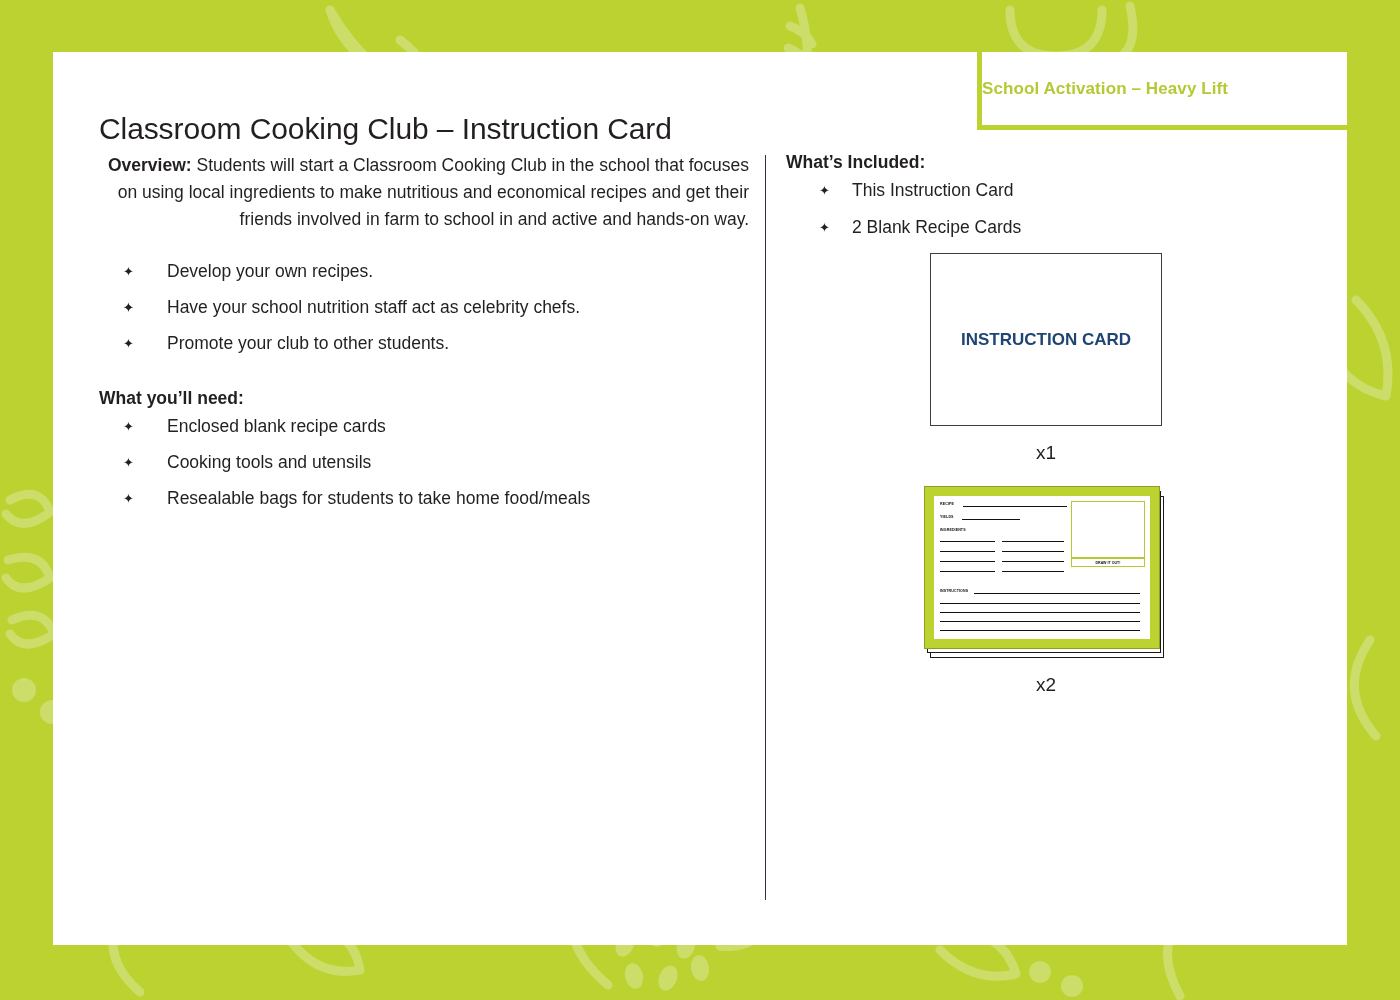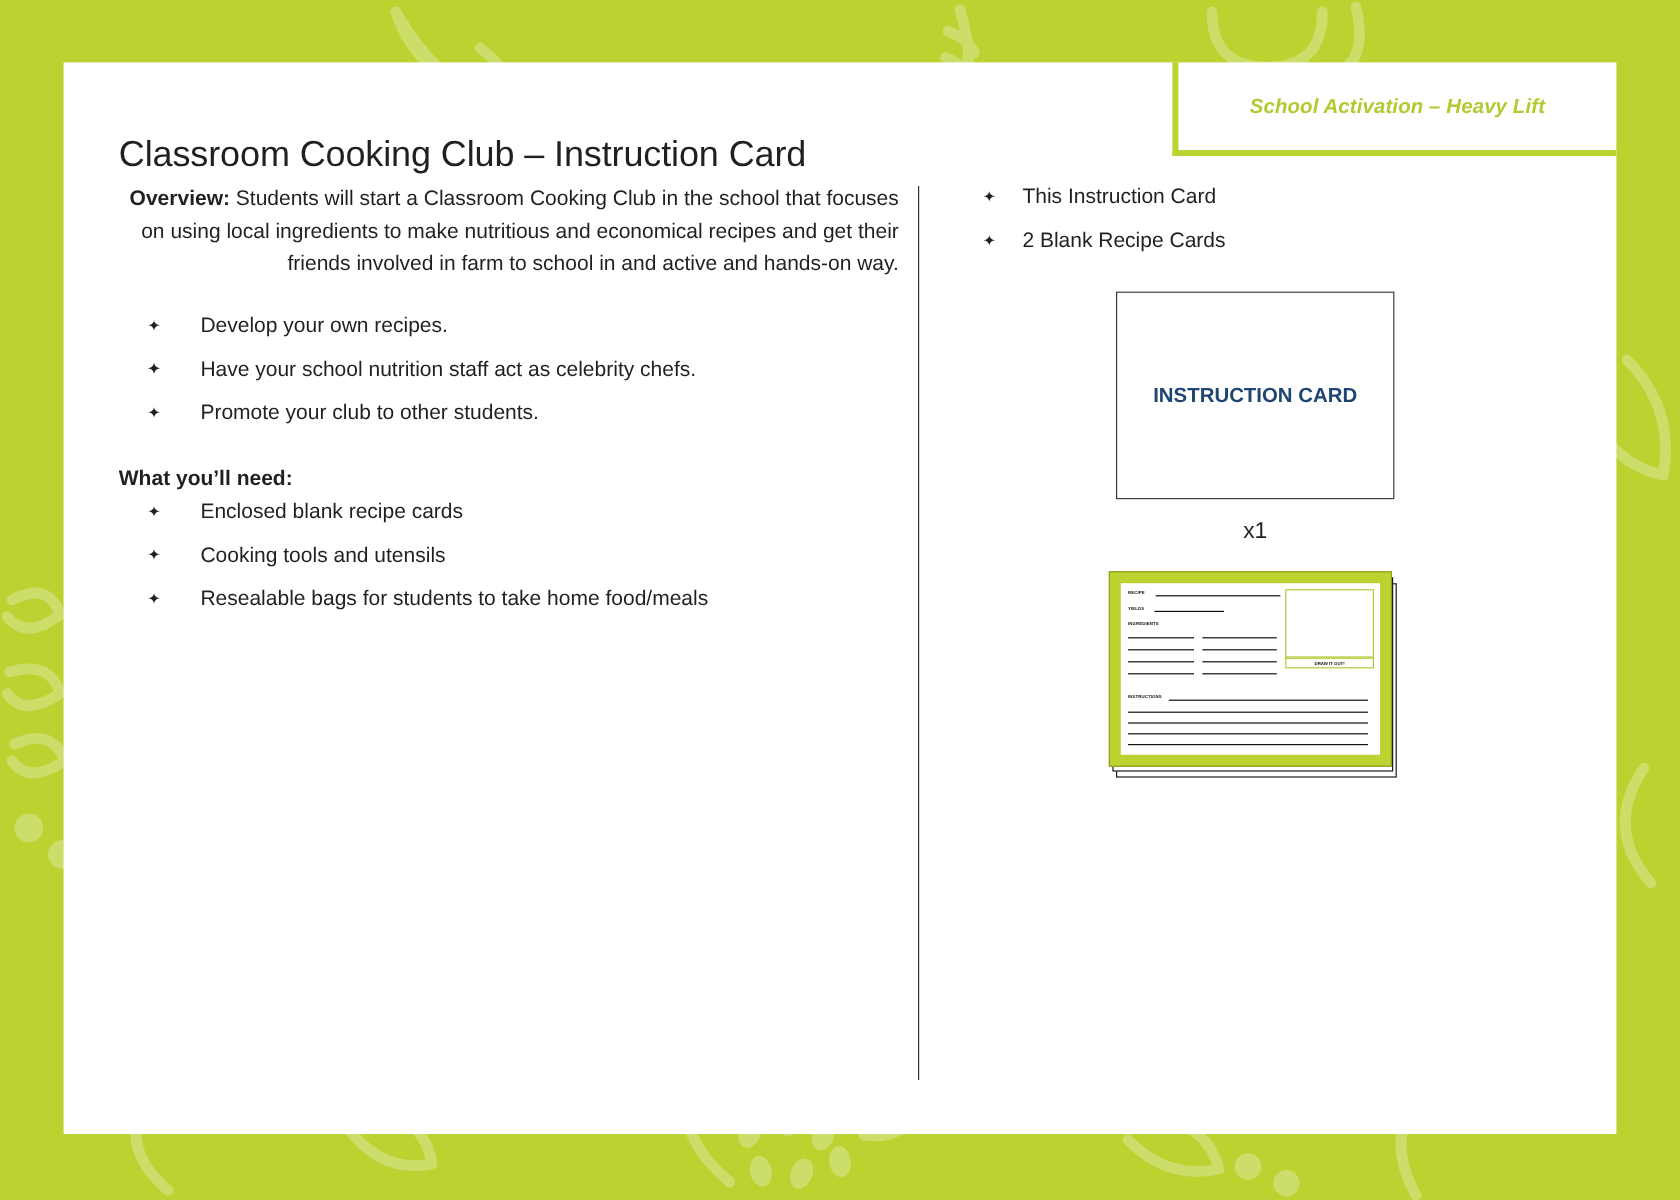--- a/index.html
+++ b/index.html
@@ -54,22 +54,21 @@
     position: absolute;
     left: 924px;
     top: 0px;
     width: 370px;
     height: 78px;
     border-left: 5px solid #bcd230;
     border-bottom: 5px solid #bcd230;
     box-sizing: border-box;
     display: flex;
     align-items: center;
-    justify-content: center;
-    font-style: italic;
+    justify-content: flex-start;
   }
   #activation-banner-label {
     color: #b5c933;
     font-weight: bold;
     font-size: 17px;
     letter-spacing: 0.1px;
   }
 
   
   #left-column {
@@ -147,21 +146,21 @@
     margin-bottom: 14px;
   }
   #included-list .bullet-glyph {
     left: 33px;
   }
 
   
   #thumbnails {
     position: absolute;
     left: 733px;
-    top: 191px;
+    top: 201px;
     width: 520px;
   }
   .thumb-block {
     text-align: center;
   }
   .thumb-caption {
     font-size: 19px;
     color: #231f20;
     margin-top: 16px;
   }
@@ -363,20 +362,21 @@
         <span>Cooking tools and utensils</span>
       </li>
       <li>
         <span class="bullet-glyph">✦</span>
         <span>Resealable bags for students to take home food/meals</span>
       </li>
     </ul>
   </div>
 
   <div id="right-column">
+    <h2 class="section-heading">What’s Included:</h2>
 
     <ul class="bullet-list" id="included-list">
       <li>
         <span class="bullet-glyph">✦</span>
         <span>This Instruction Card</span>
       </li>
       <li>
         <span class="bullet-glyph">✦</span>
         <span>2 Blank Recipe Cards</span>
       </li>
@@ -424,16 +424,17 @@
 
             <span class="mini-label" style="left:6px; top:93px;">INSTRUCTIONS</span>
             <div class="rule" style="left:40px; top:97px; width:166px;"></div>
             <div class="rule" style="left:6px; top:107px; width:200px;"></div>
             <div class="rule" style="left:6px; top:116px; width:200px;"></div>
             <div class="rule" style="left:6px; top:125px; width:200px;"></div>
             <div class="rule" style="left:6px; top:134px; width:200px;"></div>
           </div>
         </div>
       </div>
+      <div class="thumb-caption">x2</div>
     </div>
 
   </div>
 </div>
 
 </body></html>

